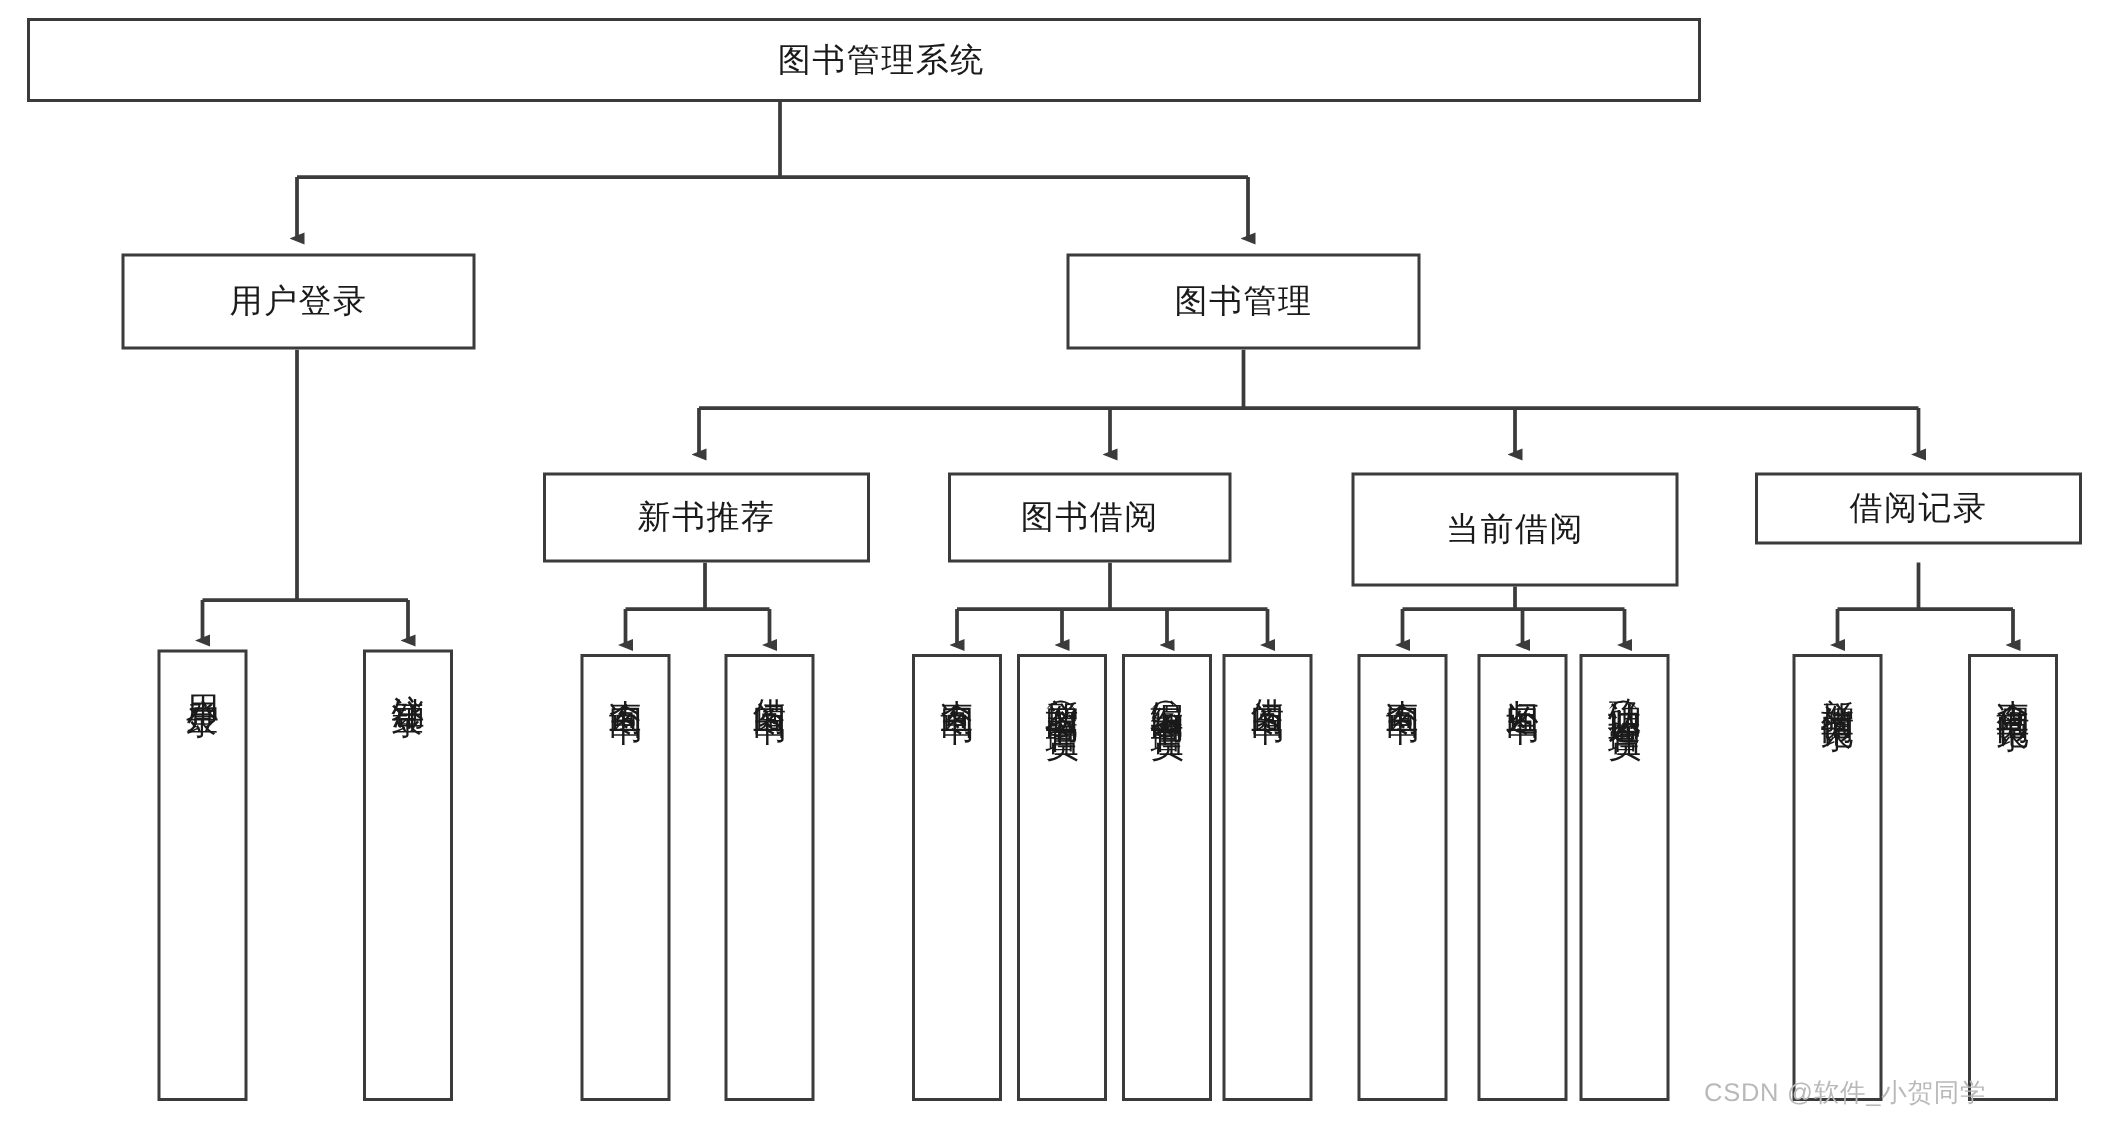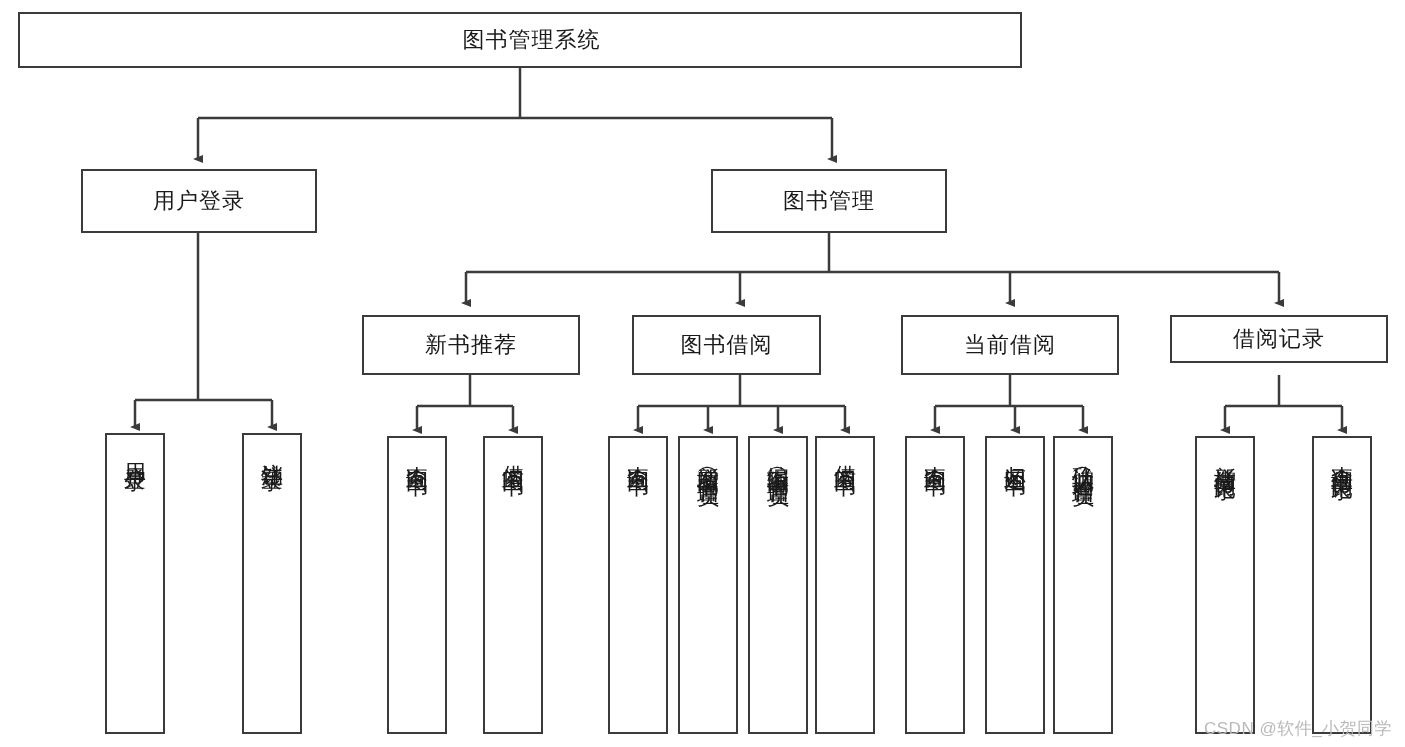--- a/index.html
+++ b/index.html
@@ -108,38 +108,38 @@
       <path d="M1015,406 L1015,430" marker-end="url(#arrow)"></path>
       <path d="M1083,406 L1083,430" marker-end="url(#arrow)"></path>
 
       <path d="M1279,375 L1279,406"></path>
       <path d="M1225,406 L1342,406"></path>
       <path d="M1225,406 L1225,430" marker-end="url(#arrow)"></path>
       <path d="M1342,406 L1342,430" marker-end="url(#arrow)"></path>
     </g>
   </svg>
 
-  <div class="node horiz" style="left:18px; top:12px; width:1004px; height:56px;padding-left:23px;">
+  <div class="node horiz" style="left:18px; top:12px; width:1116px; height:56px;padding-left:23px;">
     <span>图书管理系统</span>
   </div>
 
   <div class="node horiz" style="left:81px; top:169px; width:236px; height:64px;">
     <span>用户登录</span>
   </div>
   <div class="node horiz" style="left:711px; top:169px; width:236px; height:64px;">
     <span>图书管理</span>
   </div>
 
   <div class="node horiz" style="left:362px; top:315px; width:218px; height:60px;">
     <span>新书推荐</span>
   </div>
   <div class="node horiz" style="left:632px; top:315px; width:189px; height:60px;">
     <span>图书借阅</span>
   </div>
-  <div class="node horiz" style="left:901px; top:315px; width:218px; height:60px;text-align:right;">
+  <div class="node horiz" style="left:901px; top:315px; width:218px; height:76px;text-align:right;">
     <span>当前借阅</span>
   </div>
   <div class="node horiz" style="left:1170px; top:315px; width:218px; height:48px;">
     <span>借阅记录</span>
   </div>
 
   <div class="node vert" style="left:105px; top:433px; width:60px; height:301px;">
     <span class="vtext">用户登录</span>
   </div>
   <div class="node vert" style="left:242px; top:433px; width:60px; height:301px;">
@@ -176,15 +176,15 @@
     <span class="vtext">确认归还（管理员）</span>
   </div>
 
   <div class="node vert" style="left:1195px; top:436px; width:60px; height:298px;">
     <span class="vtext">新增借阅记录</span>
   </div>
   <div class="node vert" style="left:1312px; top:436px; width:60px; height:298px;">
     <span class="vtext">查询借阅记录</span>
   </div>
 
-  <div class="watermark" style="left:1204px; top:717px;text-align:center;">CSDN @软件_小贺同学</div>
+  <div class="watermark" style="left:1136px; top:717px;text-align:center;">CSDN @软件_小贺同学</div>
 
 </div>
 
 </body></html>

